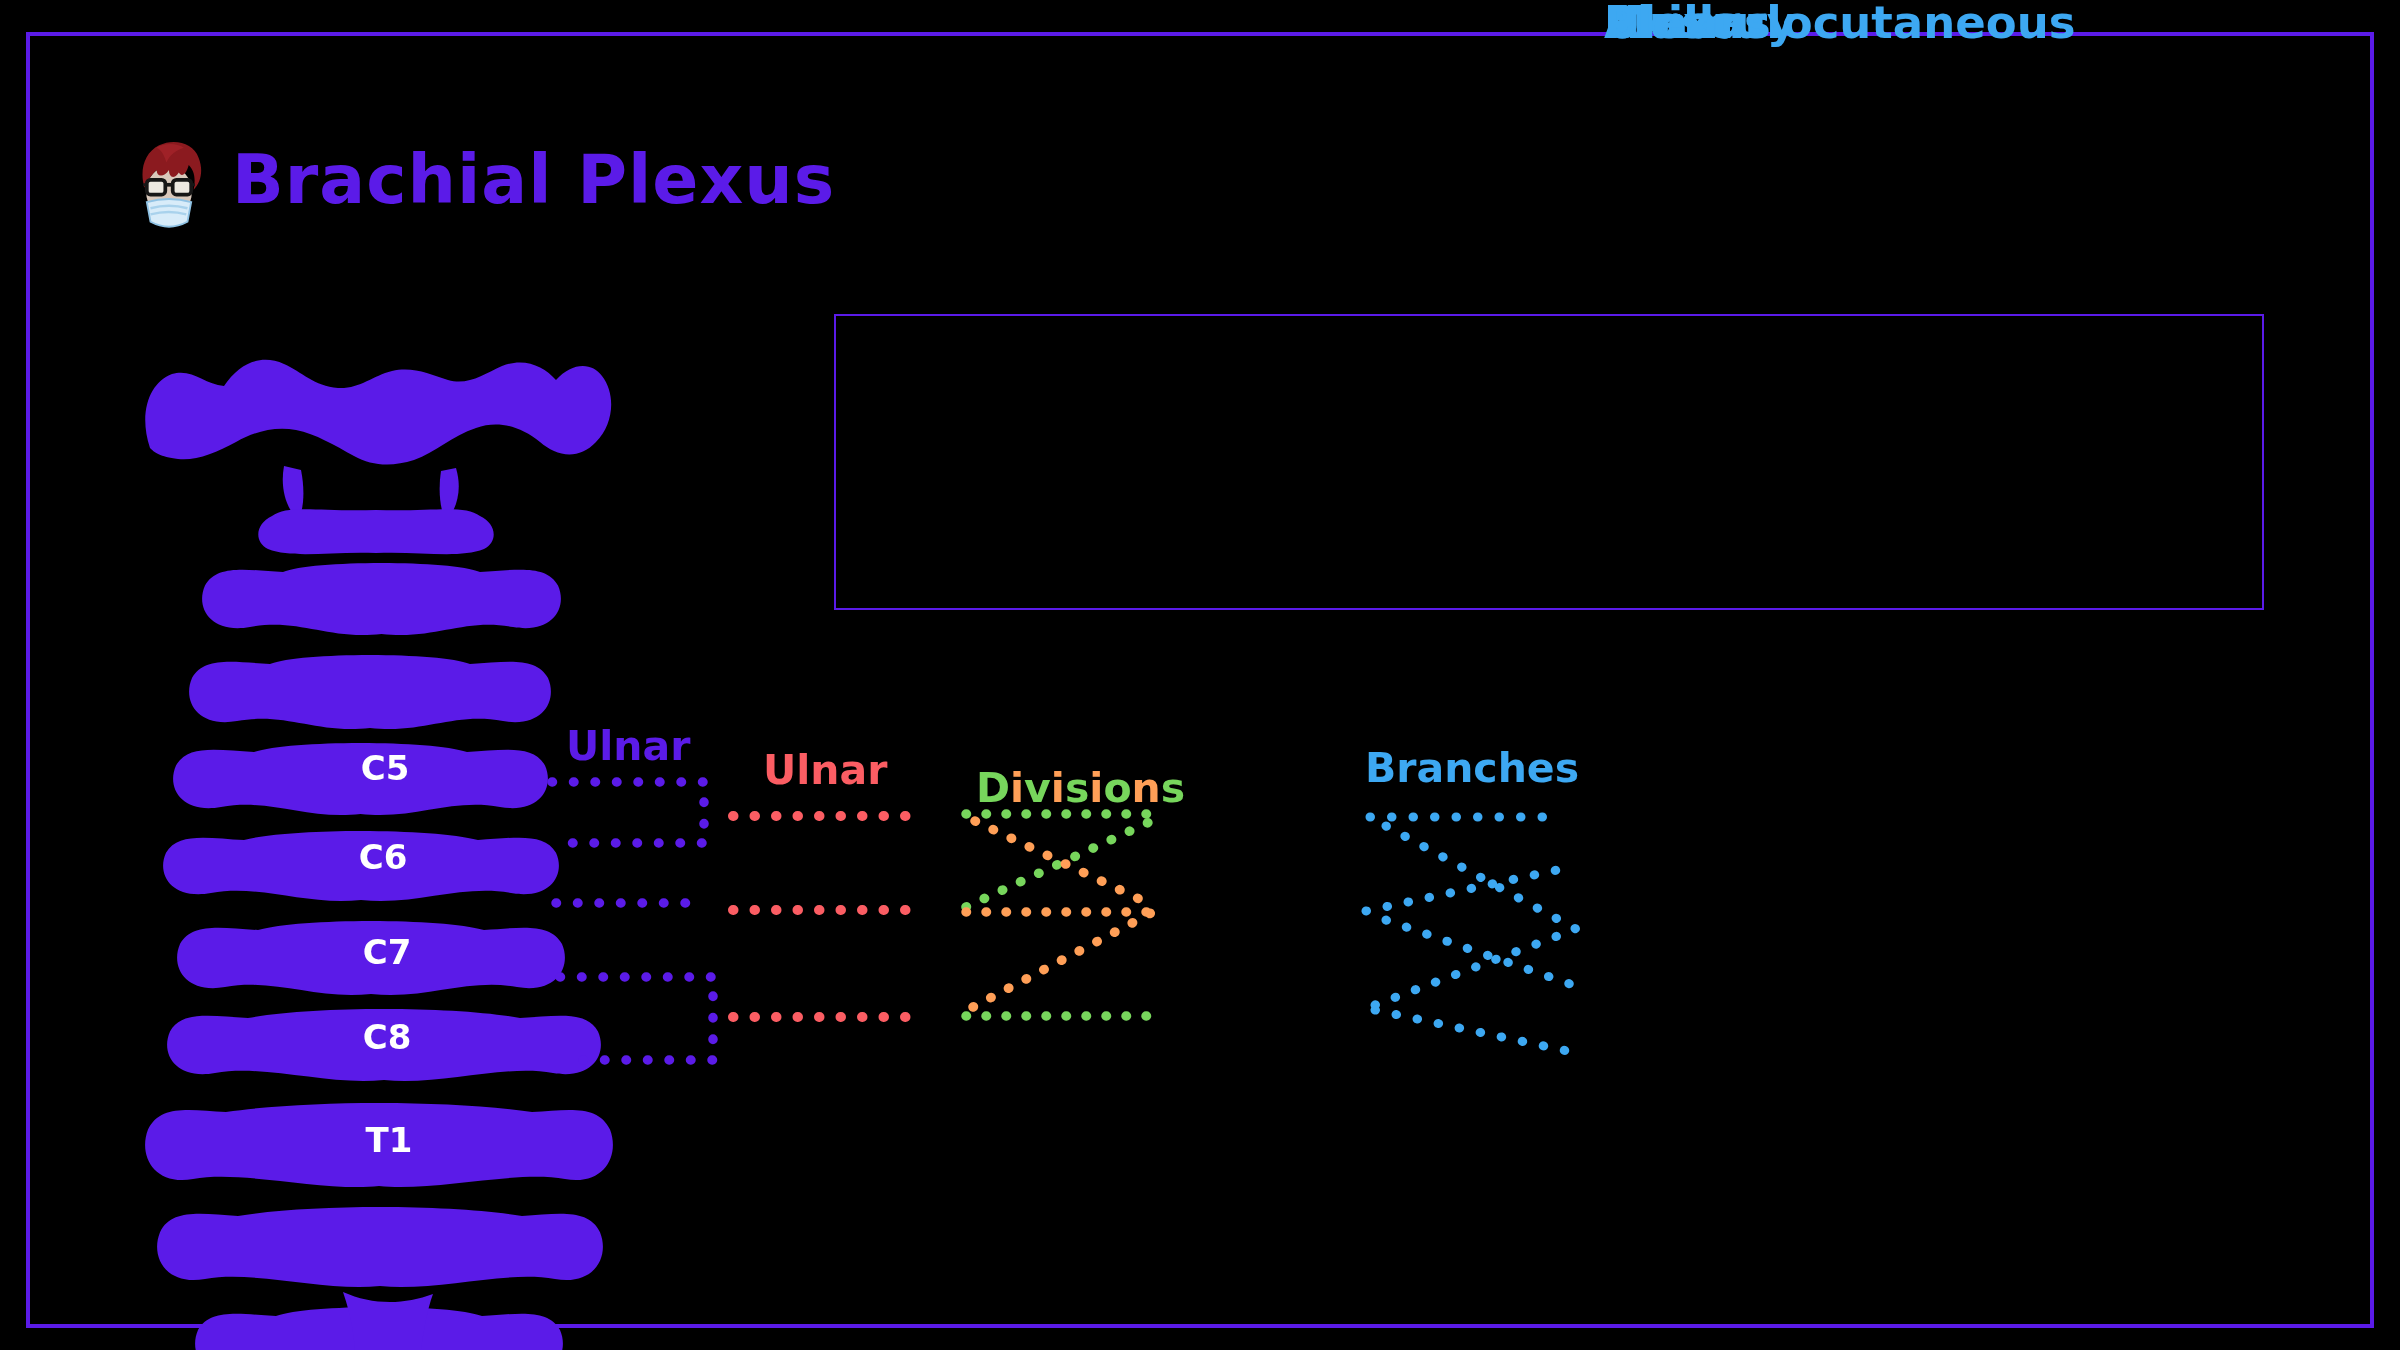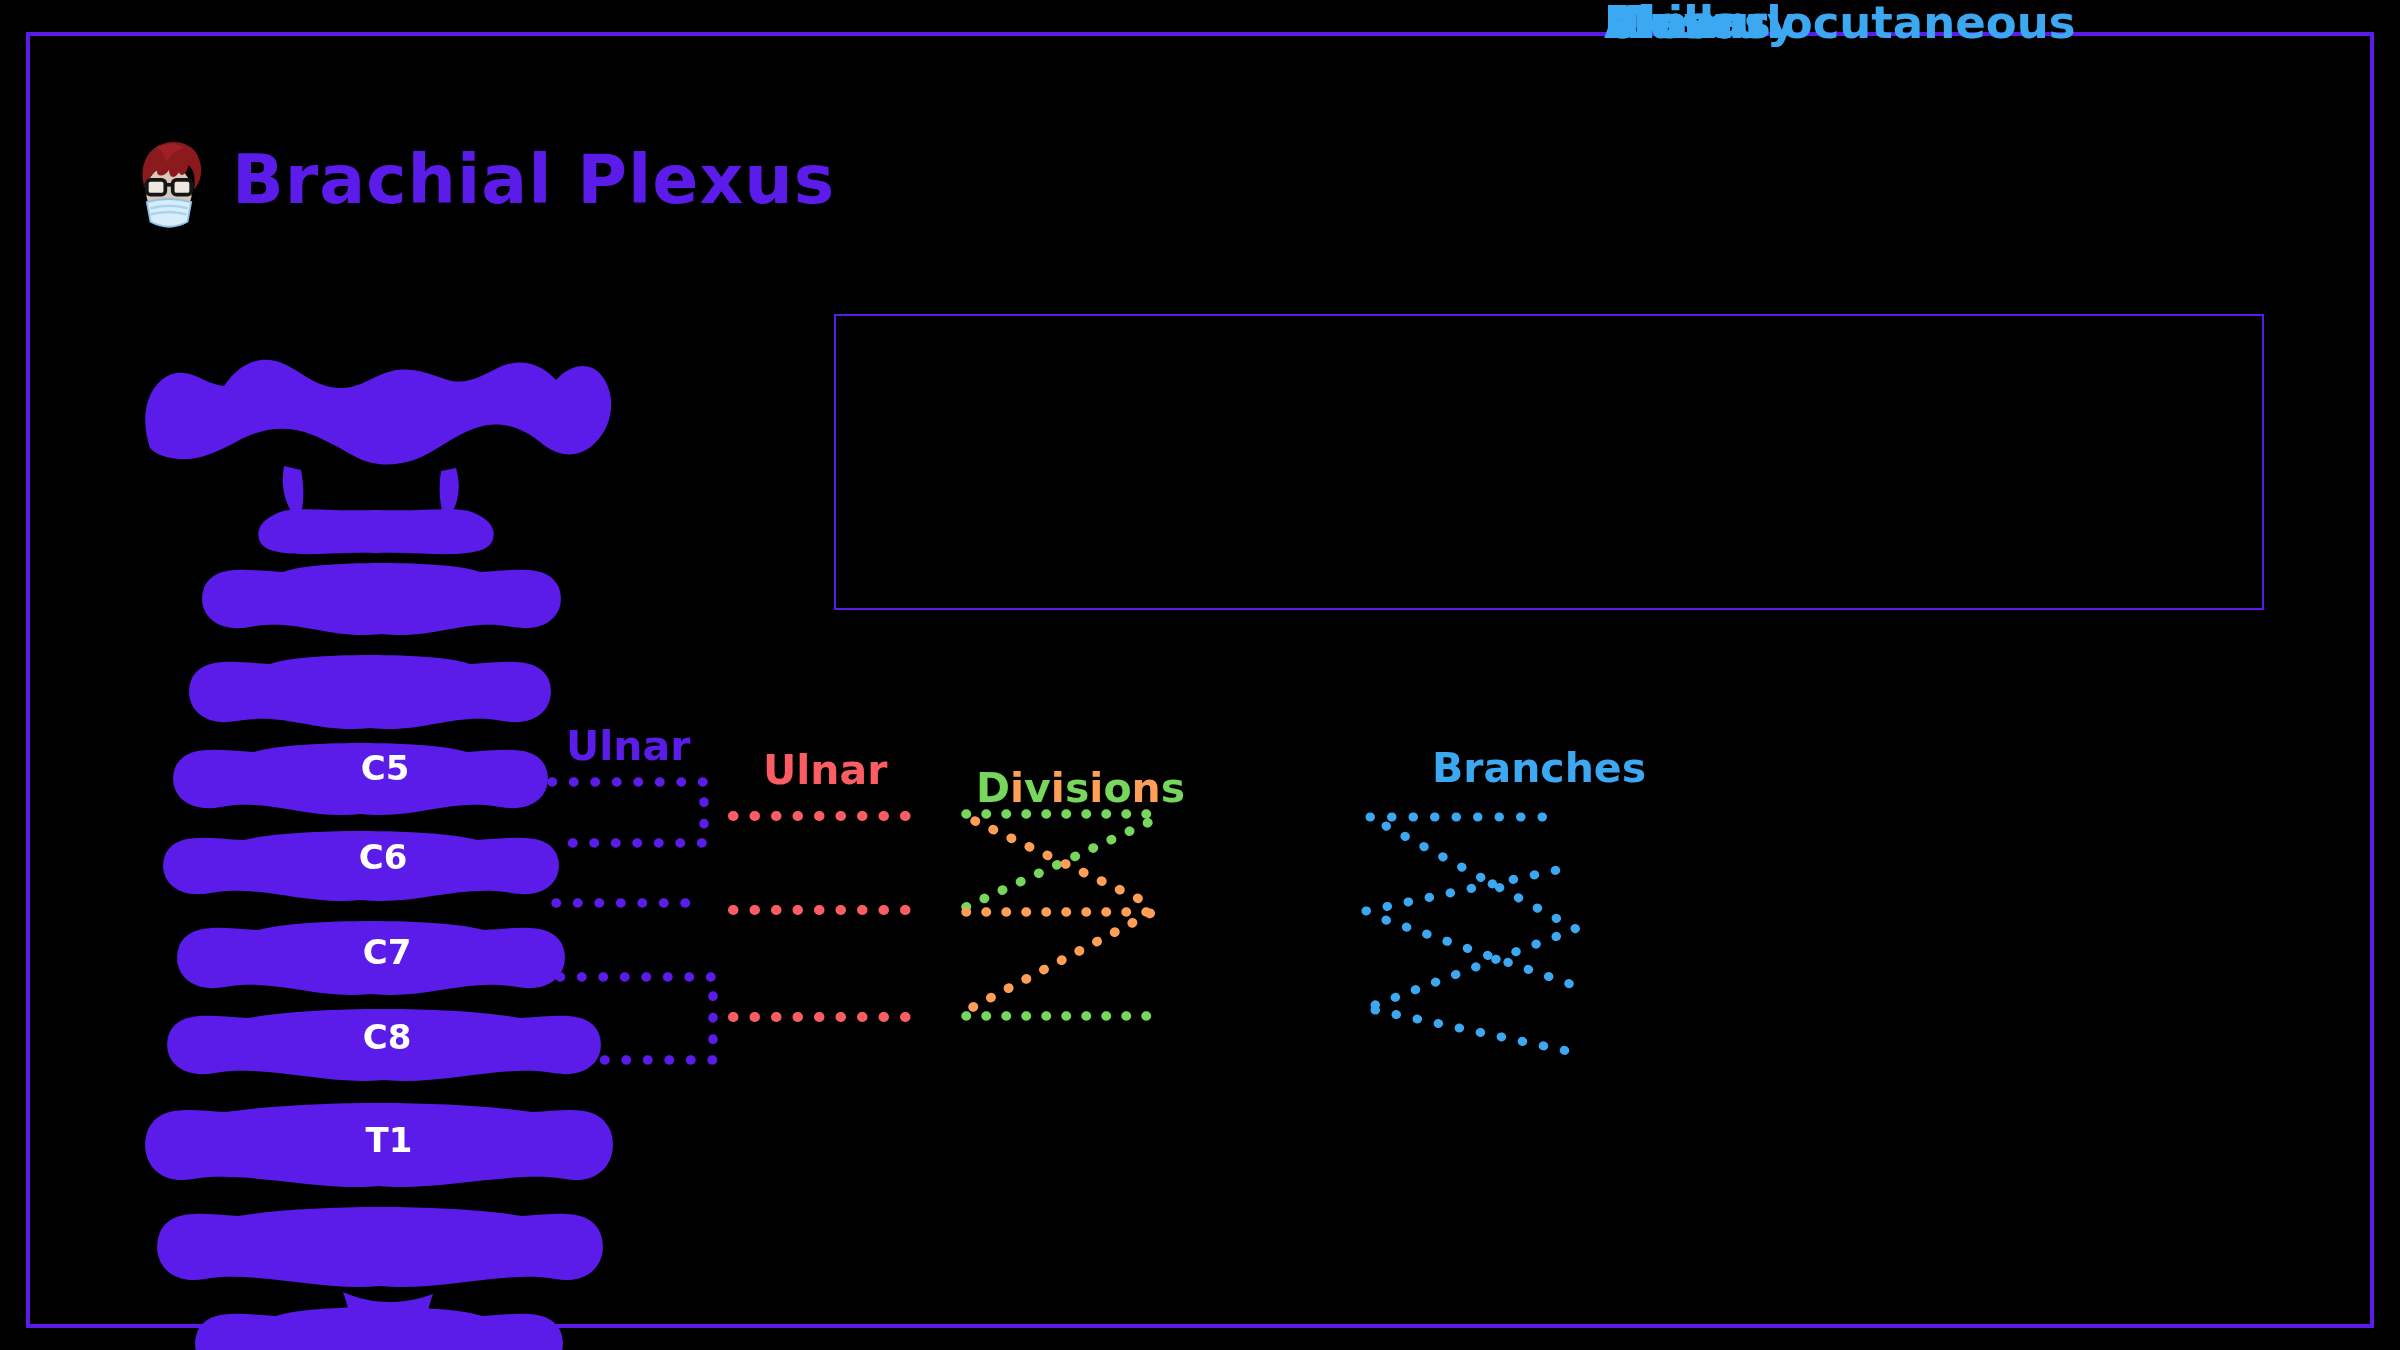--- a/index.html
+++ b/index.html
@@ -17,21 +17,21 @@
               border:2px solid var(--purple);background:transparent;}
   .title-row{position:absolute;left:132px;top:140px;display:flex;align-items:flex-start;gap:26px;}
   .title-emoji{width:74px;height:92px;}
   .page-title{color:var(--purple);font-size:68px;font-weight:700;letter-spacing:1px;}
   .hdr{position:absolute;font-size:41px;font-weight:700;white-space:nowrap;}
   .h-roots{left:566px;top:722px;color:var(--purple);}
   .h-trunks{left:763px;top:746px;color:var(--red);}
   .h-divisions{left:976px;top:764px;}
   .h-divisions span.green{color:var(--green);}
   .h-divisions span.orange{color:var(--orange);}
-  .h-branches{left:1432px;top:744px;color:var(--blue);}
+  .h-branches{left:1365px;top:744px;color:var(--blue);}
   .branch-label{position:absolute;left:1604px;color:var(--blue);
                 font-size:45px;font-weight:700;white-space:nowrap;line-height:1;}
   .branch-label:nth-of-type(1){top:792px;}
   .branch-label:nth-of-type(2){top:847px;}
   .branch-label:nth-of-type(3){top:905px;}
   .branch-label:nth-of-type(4){top:966px;}
   .branch-label:nth-of-type(5){top:1032px;}
   svg.overlay{position:absolute;left:0;top:0;}
   .dot{fill:none;stroke-linecap:round;}
   .dot-purple{stroke:var(--purple);stroke-width:9.5;stroke-dasharray:0.5 21;}

